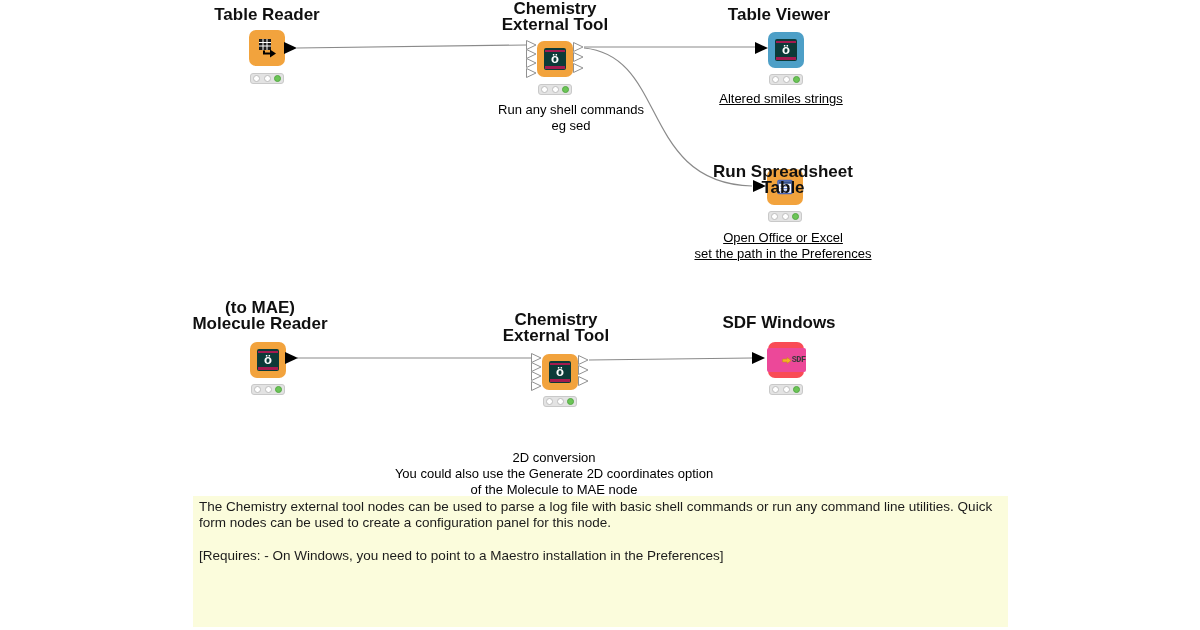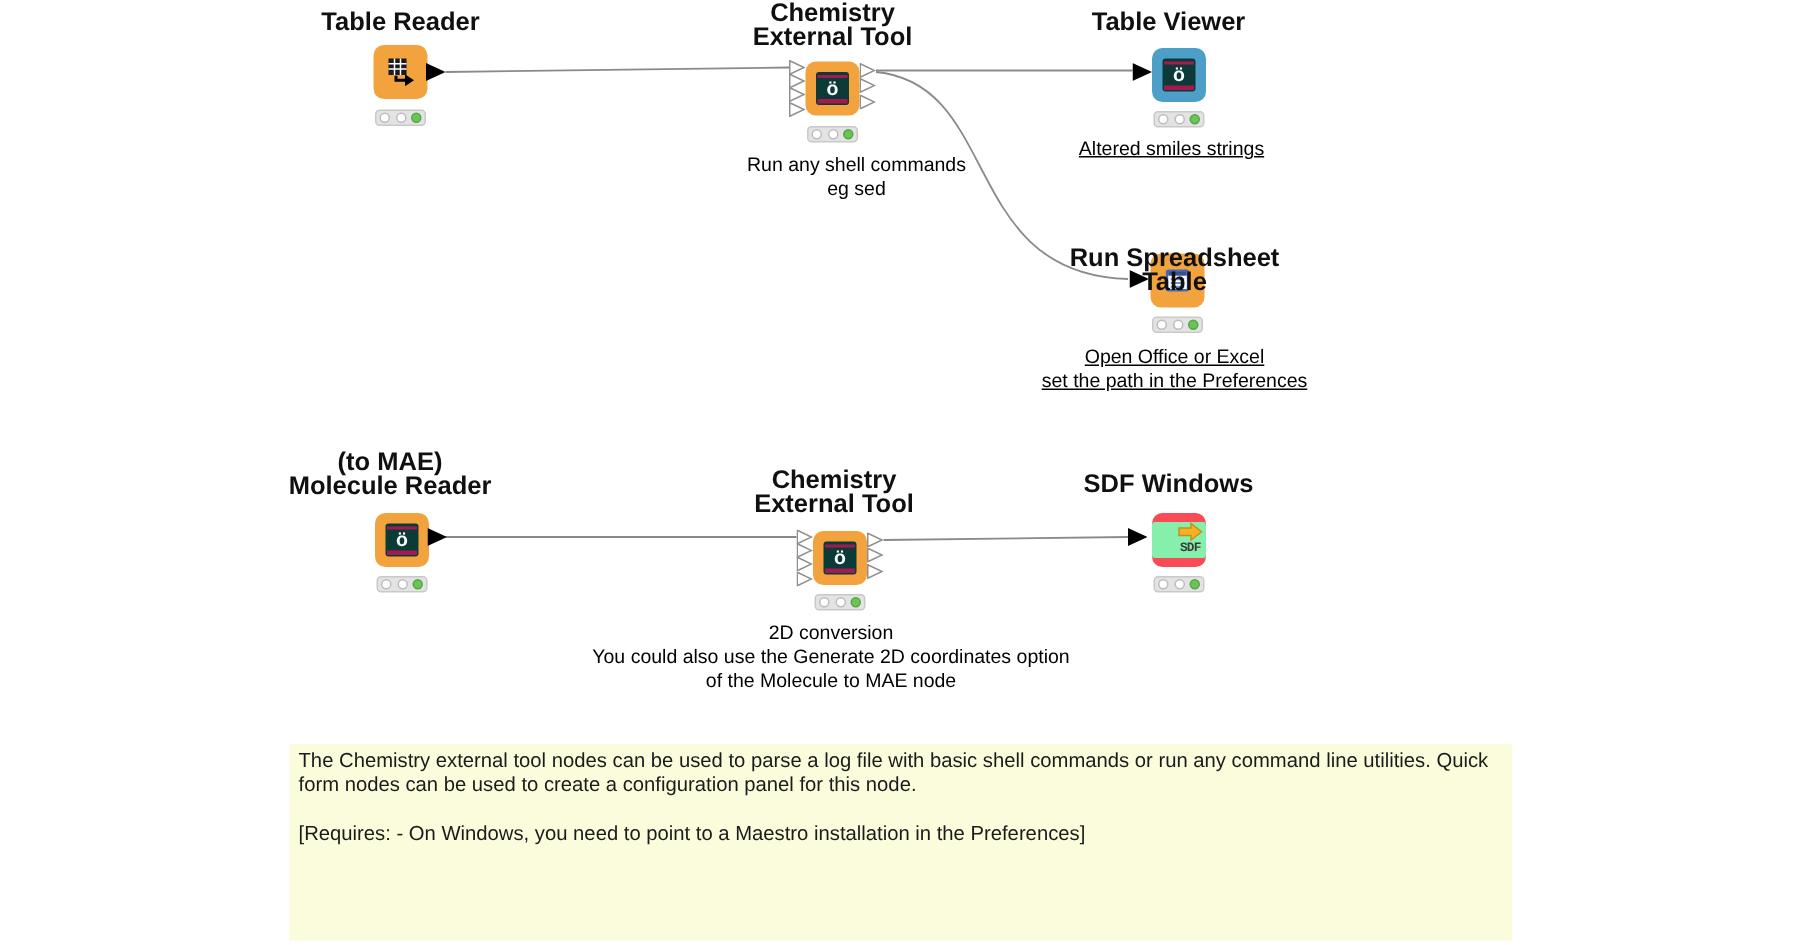--- a/index.html
+++ b/index.html
@@ -4,34 +4,34 @@
 <style>
   html,body{margin:0;padding:0;}
   body{font-family:"Liberation Sans",sans-serif;background:#fff;}
   #canvas{position:relative;width:1200px;height:630px;background:#ffffff;overflow:hidden;}
   #wires{position:absolute;left:0;top:0;width:1200px;height:630px;z-index:1;}
   .node-title{position:absolute;z-index:3;width:220px;text-align:center;font-weight:bold;
     font-size:17px;line-height:15.5px;color:#101010;}
   .node-caption{position:absolute;z-index:3;text-align:center;font-size:13px;line-height:16px;color:#000;}
   .cap-w220{width:220px;}
   .cap-w300{width:300px;text-decoration:underline;}
-  .cap-w420{width:420px;}
+  .cap-w420{width:420px;margin-top:36px;}
   .node-body{position:absolute;z-index:2;width:36px;height:36px;border-radius:7px;
     display:flex;align-items:center;justify-content:center;}
   .orange{background:#F2A33D;}
   .blue{background:#4D9FC7;}
   .red{background:#F94B55;}
   .icon-o{width:22px;height:22px;background:#0C3A38;border-radius:2px;position:relative;
     display:flex;align-items:center;justify-content:center;}
   .icon-o::before,.icon-o::after{content:"";position:absolute;left:1px;right:1px;height:2.5px;
     background:#A41A4F;}
   .icon-o::before{top:1.5px;}
   .icon-o::after{bottom:1.5px;}
   .icon-o span{color:#fff;font-weight:bold;font-size:13px;line-height:13px;margin-top:-1px;}
-  .icon-sdf{width:24px;height:24px;background:#86efac;border-radius:2px;display:flex;flex-direction:column;
+  .icon-sdf{width:24px;height:24px;background:#ec4899;border-radius:2px;display:flex;flex-direction:row;
     align-items:center;justify-content:flex-start;padding-left:15px;}
   .icon-sdf .sdf-label{font-family:"Liberation Mono",monospace;font-weight:bold;font-size:8.5px;
     line-height:8px;color:#3A3A3A;letter-spacing:-0.5px;}
   .traffic{position:absolute;z-index:3;width:34px;height:11px;background:#E3E3E3;border:1px solid #C9C9C9;
     border-radius:3px;display:flex;align-items:center;justify-content:space-between;
     padding:0 2px;box-sizing:border-box;}
   .light{width:7px;height:7px;border-radius:50%;background:#fff;border:1px solid #BDBDBD;box-sizing:border-box;}
   .light.green{background:#6BC556;border-color:#55A844;}
   .port{position:absolute;z-index:2;line-height:0;}
   .note-box{position:absolute;z-index:2;left:193px;top:496px;width:815px;height:131px;background:#FBFCDC;

